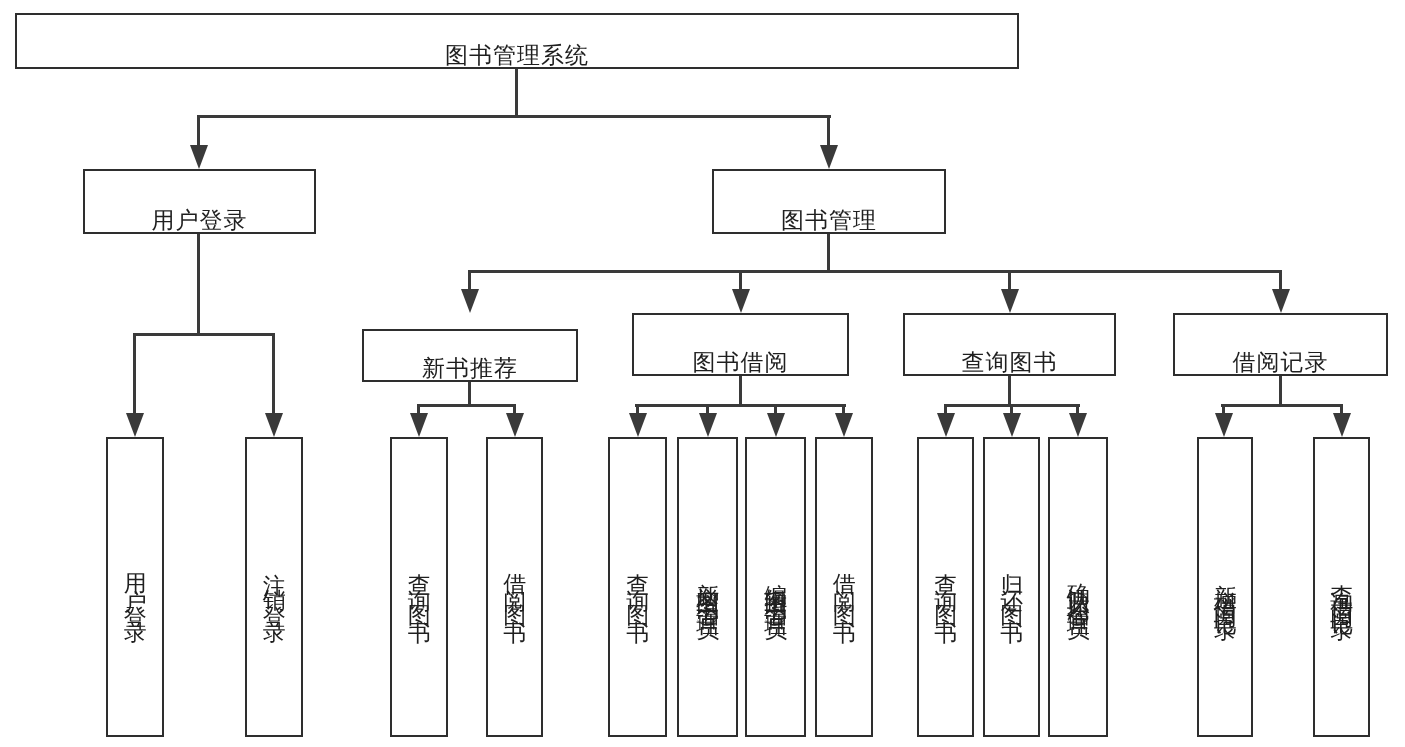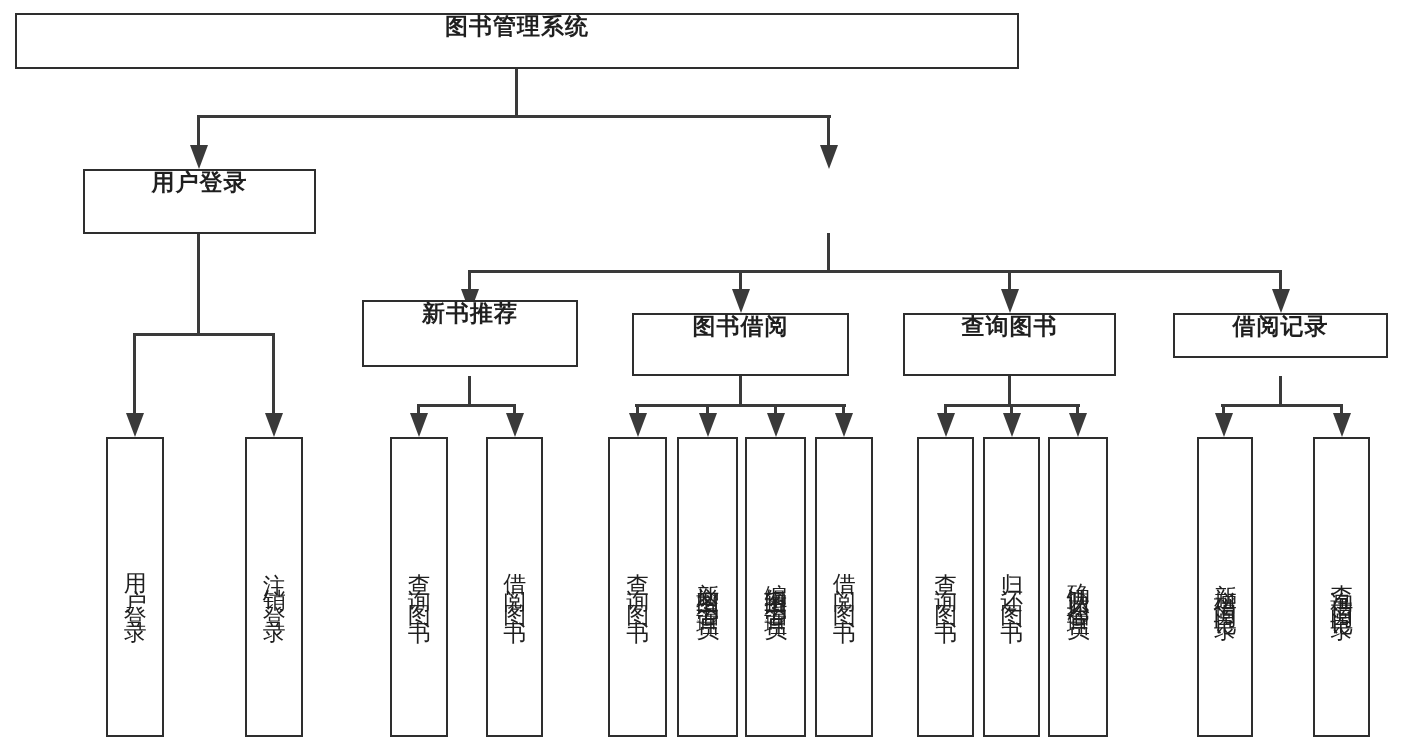--- a/index.html
+++ b/index.html
@@ -18,28 +18,27 @@
     background:var(--background);
     font-family:"Liberation Sans","DejaVu Sans",sans-serif;
     color:var(--text);
     overflow:hidden;
   }
   .box{
     position:absolute;
     background:#fff;
     border:2px solid var(--border);
     display:flex;
-    align-items:flex-start;
+    align-items:flex-end;
     justify-content:center;
     font-size:23px;
     line-height:1;
     letter-spacing:1px;
     color:var(--text);
     z-index:2;
-    font-weight:bold;
   }
   .vbox{
     position:absolute;
     top:437px;
     height:300px;
     background:#fff;
     border:2px solid var(--border);
     display:flex;
     align-items:center;
     justify-content:center;
@@ -103,31 +102,34 @@
 
 <div class="canvas">
 
   <div class="box" style="left:15px;top:13px;width:1004px;height:56px;">
     <span>图书管理系统</span>
   </div>
 
   <div class="box" style="left:83px;top:169px;width:233px;height:65px;">
     <span>用户登录</span>
   </div>
-
-  <div class="box" style="left:362px;top:300px;width:216px;height:67px;">
+  <div class="box" style="left:712px;top:169px;width:234px;height:65px;">
+    <span>图书管理</span>
+  </div>
+
+  <div class="box" style="left:362px;top:329px;width:216px;height:53px;">
     <span>新书推荐</span>
   </div>
   <div class="box" style="left:632px;top:313px;width:217px;height:63px;">
     <span>图书借阅</span>
   </div>
   <div class="box" style="left:903px;top:313px;width:213px;height:63px;">
     <span>查询图书</span>
   </div>
-  <div class="box" style="left:1173px;top:313px;width:215px;height:45px;">
+  <div class="box" style="left:1173px;top:313px;width:215px;height:63px;">
     <span>借阅记录</span>
   </div>
 
   <div class="vbox" style="left:106px;width:58px;">
     <span class="vlabel sp4">用户登录</span>
   </div>
   <div class="vbox" style="left:245px;width:58px;">
     <span class="vlabel sp4">注销登录</span>
   </div>
 

